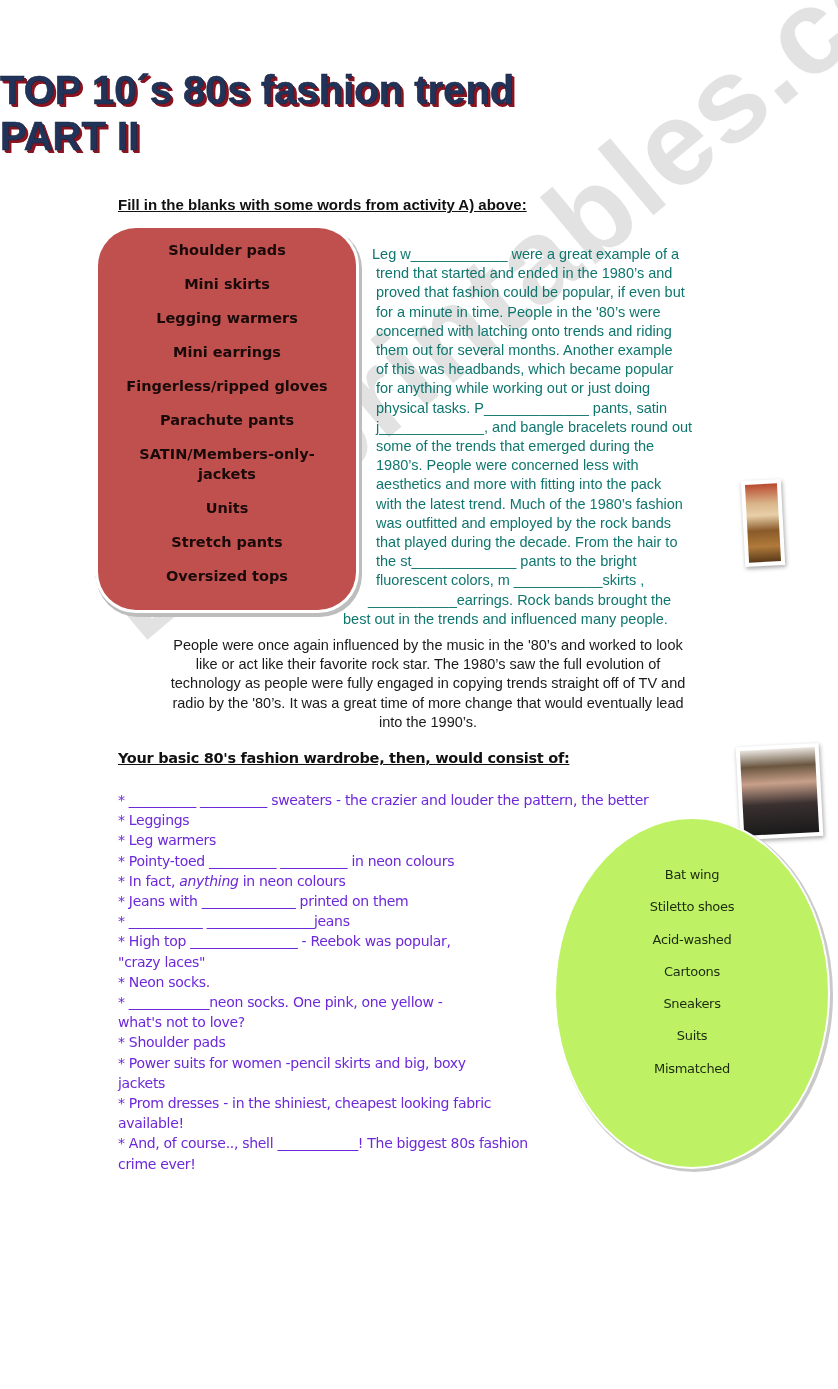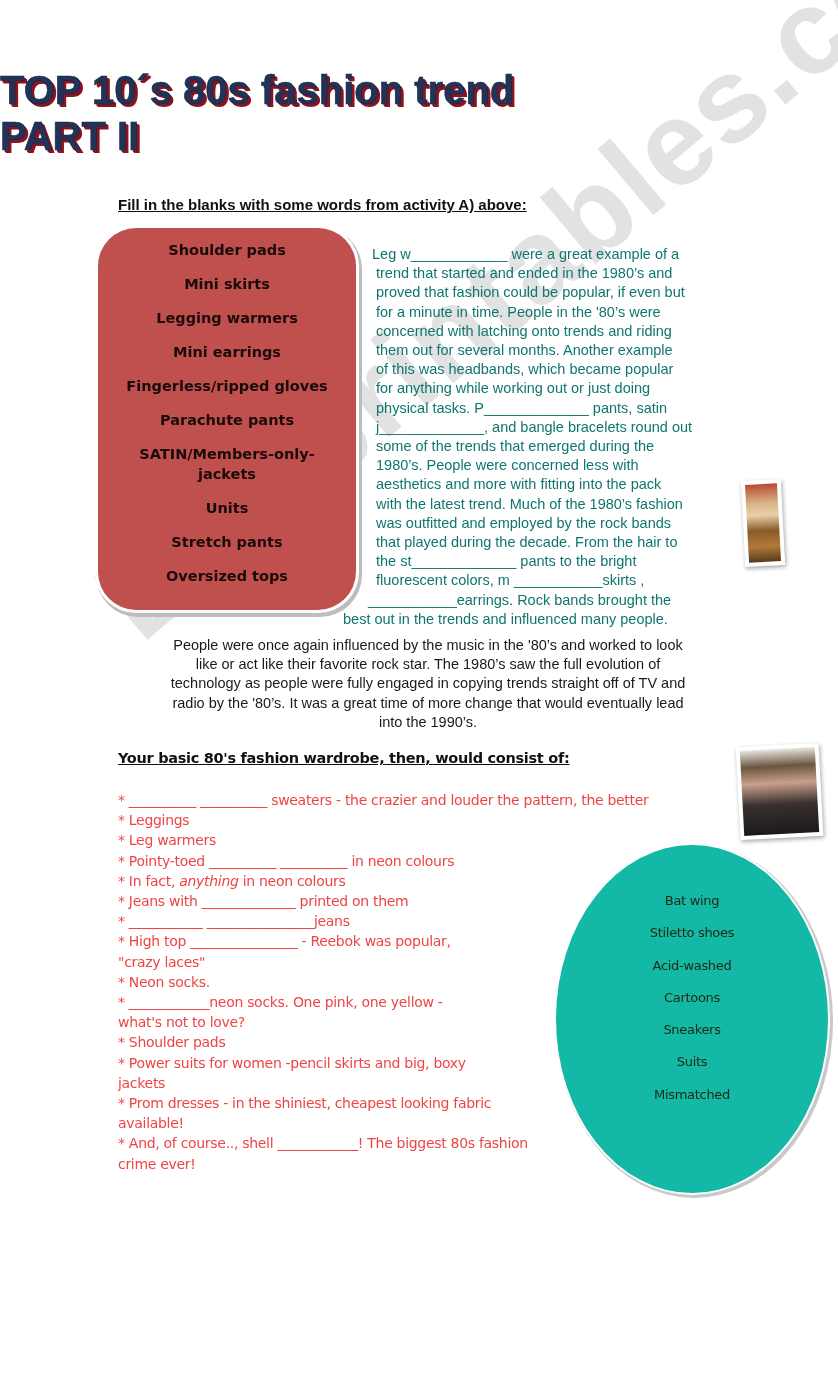--- a/index.html
+++ b/index.html
@@ -47,29 +47,29 @@
     padding:4px; transform:rotate(-3deg);
   }
   .photo .pic { width:100%; height:100%; }
   .photo1 { left:743px; top:480px; width:32px; height:78px; }
   .photo1 .pic { background: linear-gradient(180deg,#b94a2e 0%, #d9b58a 25%, #e8cfa8 40%, #8a5a2a 60%, #b07a3a 80%, #5a3a1a 100%); }
   .photo2 { left:738px; top:745px; width:75px; height:85px; }
   .photo2 .pic { background: linear-gradient(180deg,#e8e4de 0%, #6a5640 20%, #c8a08a 40%, #3a3030 65%, #1a1a1a 100%); }
 
   .list {
     position:absolute; left:118px; top:790px; width:620px;
-    font-family:"DejaVu Sans", sans-serif; font-size:14px; line-height:20.2px; color:#ef4444;
+    font-family:"DejaVu Sans", sans-serif; font-size:14px; line-height:20.2px; color:#6d28d9;
     letter-spacing:-0.3px;
   }
   .list p { margin:0; white-space:nowrap; }
   .list em { font-style:italic; }
 
   .green-oval {
-    position:absolute; left:556px; top:845px; width:272px; height:348px;
-    background:#14b8a6; border-radius:50%;
+    position:absolute; left:556px; top:819px; width:272px; height:348px;
+    background:#bef264; border-radius:50%;
     box-shadow: 0 0 0 2px #fff, 2px 2px 0 3px #c9c9c9;
   }
   .green-oval ul { list-style:none; margin:0; padding:48px 0 0 0; text-align:center; }
   .green-oval li {
     font-family:"DejaVu Sans", sans-serif; font-size:13px; line-height:16px; color:#1c2a10;
     margin-bottom:16.3px; letter-spacing:-0.3px;
   }
 
   .watermark {
     position:absolute; left:70px; top:560px; font-family:"Liberation Sans", sans-serif; font-weight:bold;

